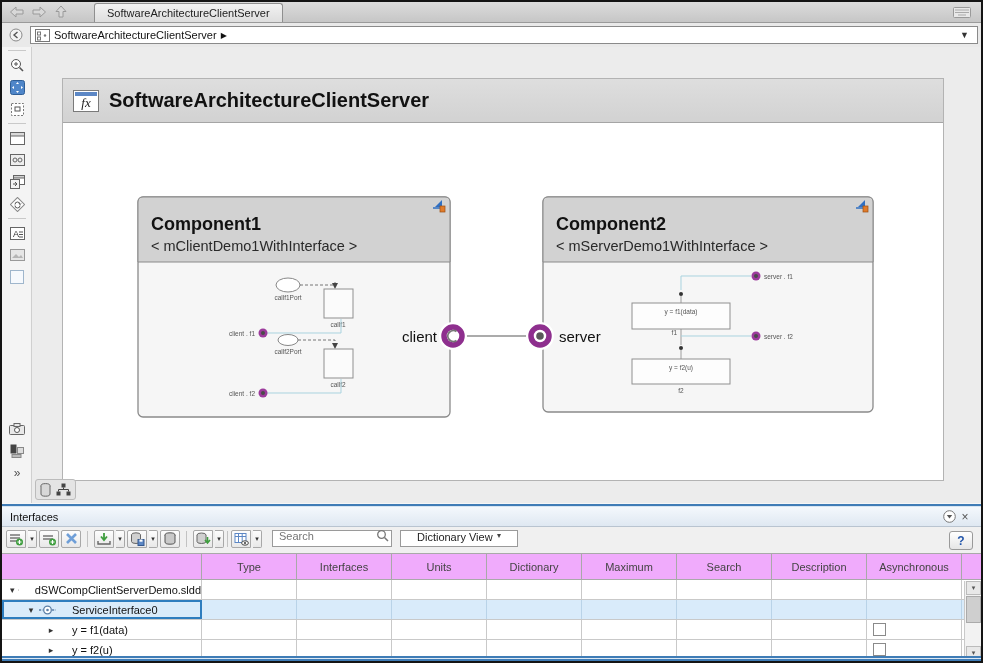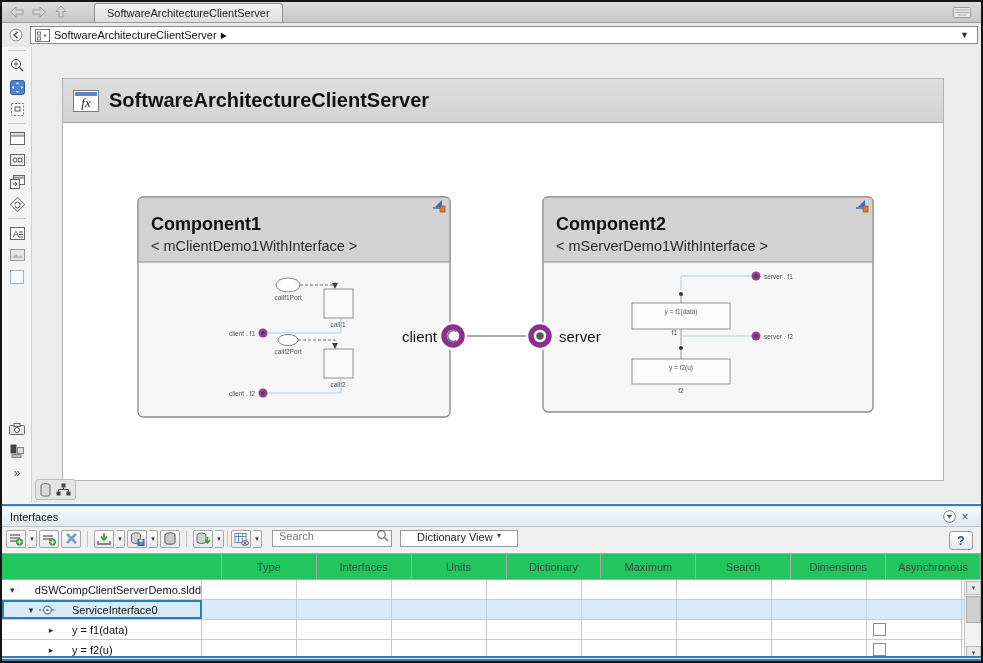--- a/index.html
+++ b/index.html
@@ -53,21 +53,21 @@
   .tdd{font-size:7px;color:#333;width:9px;height:18px;display:flex;align-items:center;justify-content:center;border:1px solid #a8a8a8;border-left:none;background:linear-gradient(#fdfdfd,#e8e8e8);border-radius:0 2px 2px 0;}
   .tbtn.grp{border-radius:2px 0 0 2px;}
   .tsep{width:1px;height:16px;background:#c2c2c2;margin:0 4px;}
   .searchbox{width:120px;height:17px;border:1px solid #9a9a9a;background:#fff;display:flex;align-items:center;margin-left:8px;padding:0 2px 6px 4px;justify-content:flex-end;}
   .searchbox input{flex:1;border:none;outline:none;font-size:11px;color:#333;background:transparent;min-width:0;}
   .combo{width:118px;height:17px;border:1px solid #9a9a9a;background:#fff;display:flex;align-items:flex-start;margin-left:6px;padding:0 16px;font-size:11px;color:#222;}
   .combo .dd{margin-left:auto;font-size:8px;color:#444;}
   .helpbtn{position:absolute;right:8px;top:24px;width:24px;height:19px;border:1px solid #9a9a9a;border-radius:3px;background:linear-gradient(#fff,#e6e6e6);display:flex;align-items:center;justify-content:center;font-size:12px;color:#2255aa;font-weight:bold;}
 
   .tbl{position:absolute;left:0;top:46px;right:0;bottom:5px;background:#fff;border-top:1px solid #a9a9a9;}
-  .tbl-head{display:flex;height:26px;border-bottom:1px solid #a9a9a9;background:#22c55e;padding-left:20px;}
+  .tbl-head{display:flex;height:26px;border-bottom:1px solid #a9a9a9;background:#f0abfc;}
   .th{border-right:1px solid #a9a9a9;font-size:11px;color:#444;display:flex;align-items:center;justify-content:center;}
   .c-name{width:200px;}
   .c-std{width:95px;}
   .trow{display:flex;height:20px;border-bottom:1px solid #c9c9c9;background:#fff;}
   .td{border-right:1px solid #c9c9c9;display:flex;align-items:center;font-size:11px;color:#111;}
   .trow.sel{background:#d9ebfa;}
   .trow.sel .td{border-right-color:#b9d3e8;}
   .trow.sel .td.c-name{outline:2px solid #2e7dbe;outline-offset:-2px;}
   .tri{font-size:9px;color:#333;width:10px;display:inline-block;text-align:center;}
   .rlabel{margin-left:16px;white-space:nowrap;}
@@ -433,21 +433,21 @@
 
     <div class="tbl">
       <div class="tbl-head">
         <div class="th c-name"></div>
         <div class="th c-std">Type</div>
         <div class="th c-std">Interfaces</div>
         <div class="th c-std">Units</div>
         <div class="th c-std">Dictionary</div>
         <div class="th c-std">Maximum</div>
         <div class="th c-std">Search</div>
-        <div class="th c-std">Dimensions</div>
+        <div class="th c-std">Description</div>
         <div class="th c-std">Asynchronous</div>
       </div>
 
       <div class="trow">
         <div class="td c-name" style="padding-left:8px;">
           <span class="tri">▾</span>
           <svg width="13" height="14" viewBox="0 0 13 14" style="margin-left:3px;">
               <ellipse cx="5.5" cy="3" rx="4.5" ry="2" fill="#cfcfcf" stroke="#666"></ellipse>
               <path d="M1 3 V10 A4.5 2 0 0 0 10 10 V3" fill="#cfcfcf" stroke="#666"></path>
               <path d="M8 12 L12 8 L13 9.5 L9 13.2 Z" fill="#e0b46a" stroke="#8a6a2f" stroke-width="0.6"></path>

